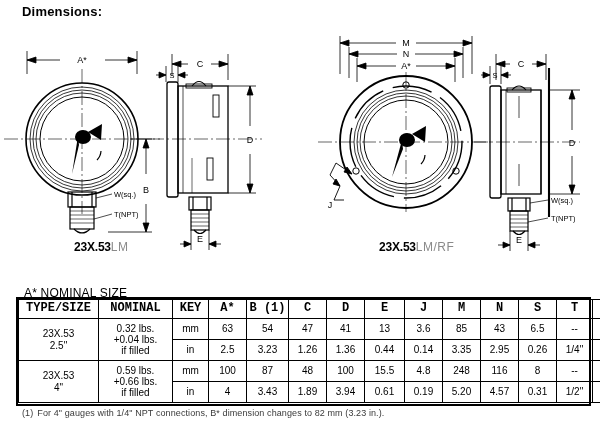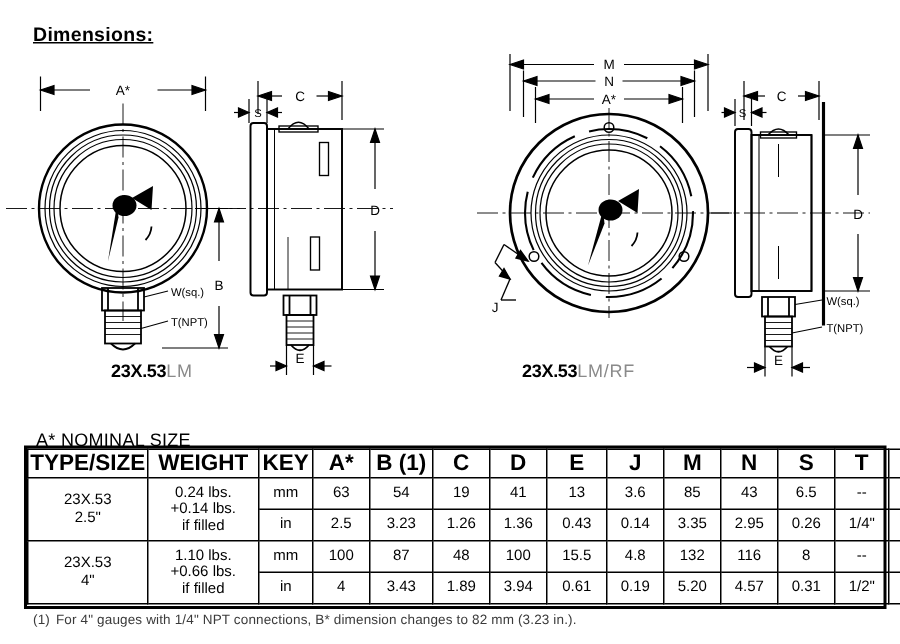--- a/index.html
+++ b/index.html
@@ -14,25 +14,24 @@
     position: relative;
     font-family: "Liberation Sans", sans-serif;
     color: #000000;
     overflow: hidden;
   }
 
   
   #page-title {
     position: absolute;
     left: 22px;
-    top: 15px;
+    top: 4px;
     font-size: 13px;
     font-weight: bold;
     letter-spacing: 0.2px;
-    text-decoration: underline;
   }
 
   
   #drawings {
     position: absolute;
     left: 0;
     top: 14px;
     width: 600px;
     height: 252px;
   }
@@ -60,21 +59,21 @@
     font-weight: bold;
     color: #000;
     letter-spacing: -0.2px;
   }
   .caption .suffix {
     color: #8a8a8a;
     font-weight: normal;
     letter-spacing: 0.5px;
   }
   #caption-left  { left: 74px;  top: 240px; }
-  #caption-right { left: 348px; top: 240px; }
+  #caption-right { left: 379px; top: 240px; }
 
   
   #nominal-note {
     position: absolute;
     left: 24px;
     top: 286px;
     font-size: 12px;
     letter-spacing: 0.2px;
   }
 
@@ -94,22 +93,23 @@
     border: 1px solid #000;
     text-align: center;
     vertical-align: middle;
     font-size: 10px;
     padding: 0;
     line-height: 1.12;
     color: #000;
   }
   table.dim thead th {
     font-weight: bold;
-    font-size: 15px;
+    font-size: 12px;
     height: 18px;
+    font-family: Liberation Mono, monospace;
   }
   table.dim tbody td { height: 20px; }
   td.typecell, td.weightcell {
     font-size: 10px;
     line-height: 1.18;
     padding: 1px 2px;
   }
   td.keycell { font-size: 10px; }
   .outer-border {
     position: absolute;
@@ -440,21 +440,21 @@
         <col style="width:38px">
       <col style="width:38px">
         <col style="width:38px">
         <col style="width:38px">
       <col style="width:36px">
         <col style="width:38px">
     </colgroup>
     <thead>
       <tr>
         <th>TYPE/SIZE</th>
-        <th>WEIGHT</th>
+        <th>NOMINAL</th>
         <th>KEY</th>
         <th>A*</th>
         <th>B (1)</th>
         <th>C</th>
         <th>D</th>
         <th>E</th>
         <th>J</th>
         <th>M</th>
         <th>N</th>
         <th>S</th>
@@ -463,70 +463,70 @@
       </tr>
     </thead>
     <tbody>
 
       <tr>
         <td class="typecell" rowspan="2">
           <div>23X.53</div>
           <div>2.5"</div>
         </td>
         <td class="weightcell" rowspan="2">
-          <div>0.24 lbs.</div>
-          <div>+0.14 lbs.</div>
+          <div>0.32 lbs.</div>
+          <div>+0.04 lbs.</div>
           <div>if filled</div>
         </td>
         <td class="keycell">mm</td>
         <td>63</td>
         <td>54</td>
-        <td>19</td>
+        <td>47</td>
         <td>41</td>
         <td>13</td>
         <td>3.6</td>
         <td>85</td>
         <td>43</td>
         <td>6.5</td>
         <td>--</td>
         <td>14</td>
       </tr>
       <tr>
         <td class="keycell">in</td>
         <td>2.5</td>
         <td>3.23</td>
         <td>1.26</td>
         <td>1.36</td>
-        <td>0.43</td>
+        <td>0.44</td>
         <td>0.14</td>
         <td>3.35</td>
         <td>2.95</td>
         <td>0.26</td>
         <td>1/4"</td>
         <td>0.55</td>
       </tr>
 
       <tr>
         <td class="typecell" rowspan="2">
           <div>23X.53</div>
           <div>4"</div>
         </td>
         <td class="weightcell" rowspan="2">
-          <div>1.10 lbs.</div>
+          <div>0.59 lbs.</div>
           <div>+0.66 lbs.</div>
           <div>if filled</div>
         </td>
         <td class="keycell">mm</td>
         <td>100</td>
         <td>87</td>
         <td>48</td>
         <td>100</td>
         <td>15.5</td>
         <td>4.8</td>
-        <td>132</td>
+        <td>248</td>
         <td>116</td>
         <td>8</td>
         <td>--</td>
         <td>22</td>
       </tr>
       <tr>
         <td class="keycell">in</td>
         <td>4</td>
         <td>3.43</td>
         <td>1.89</td>

